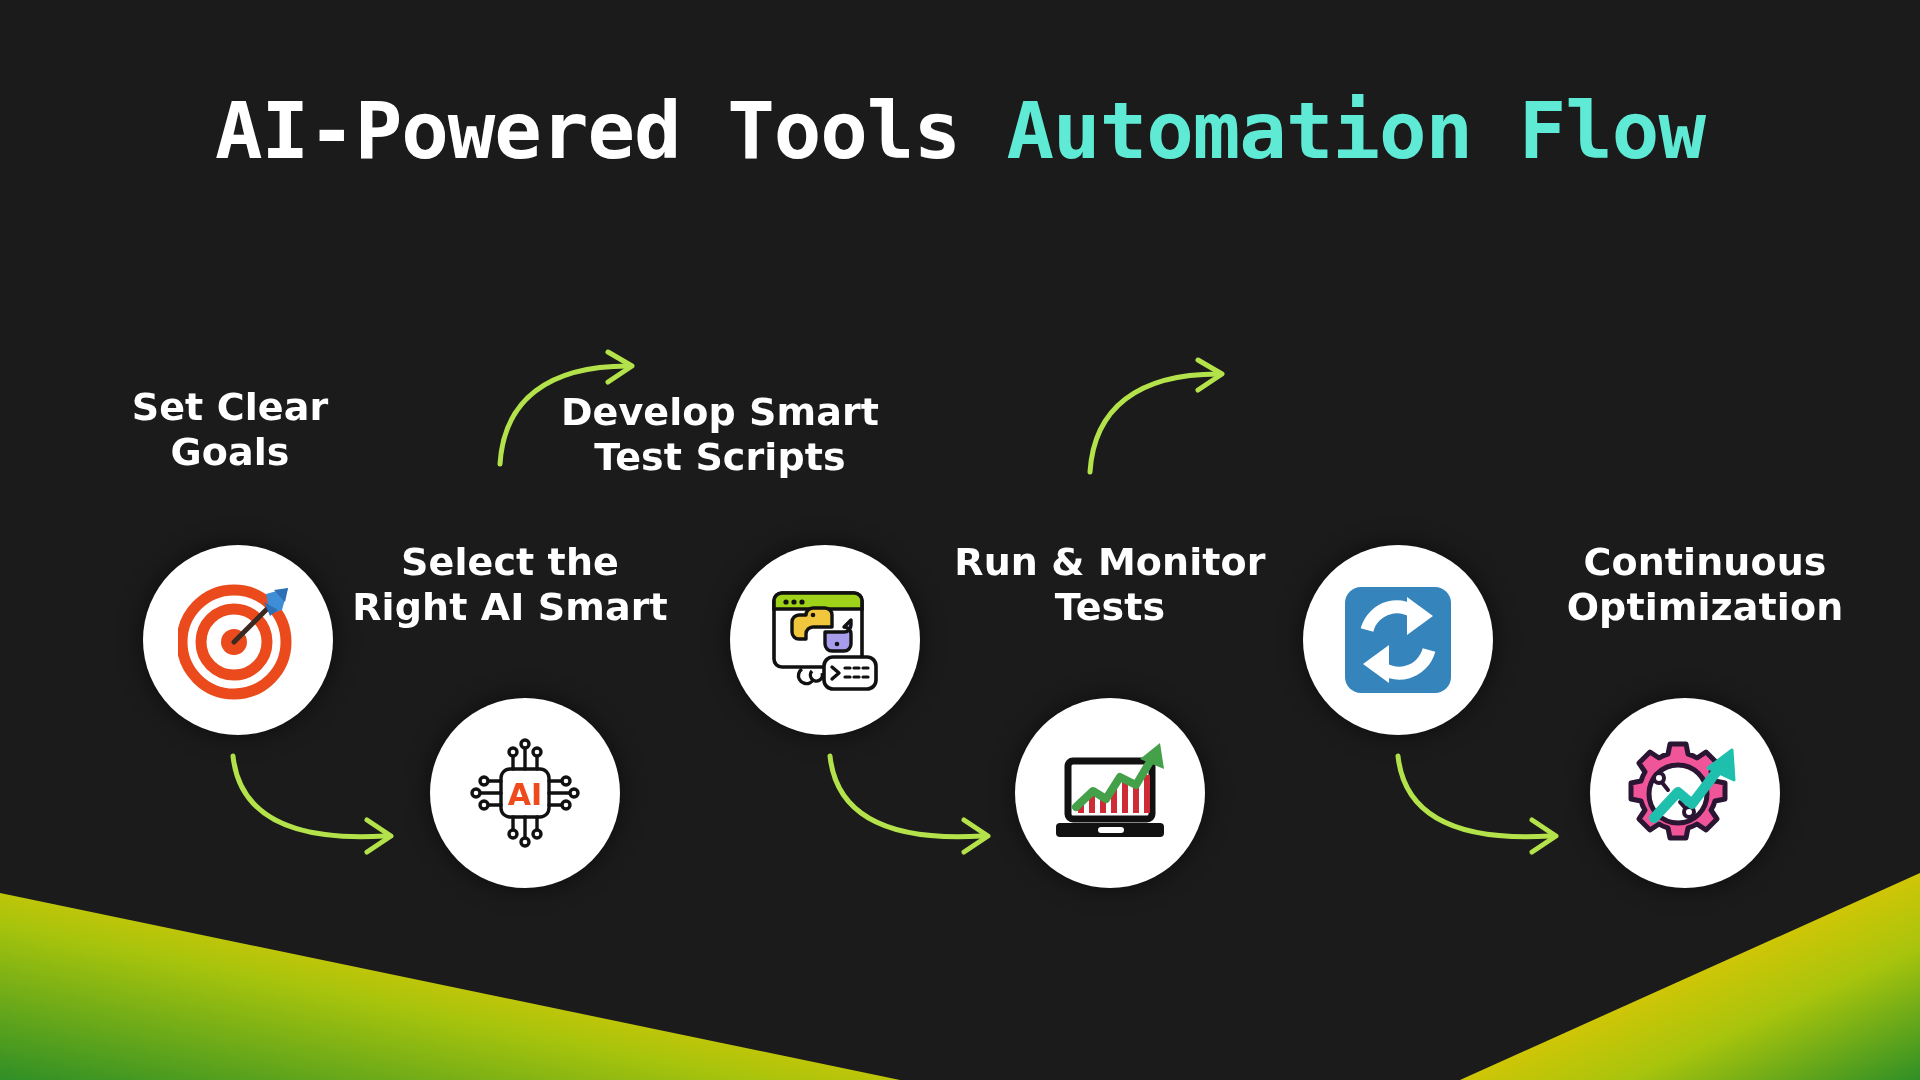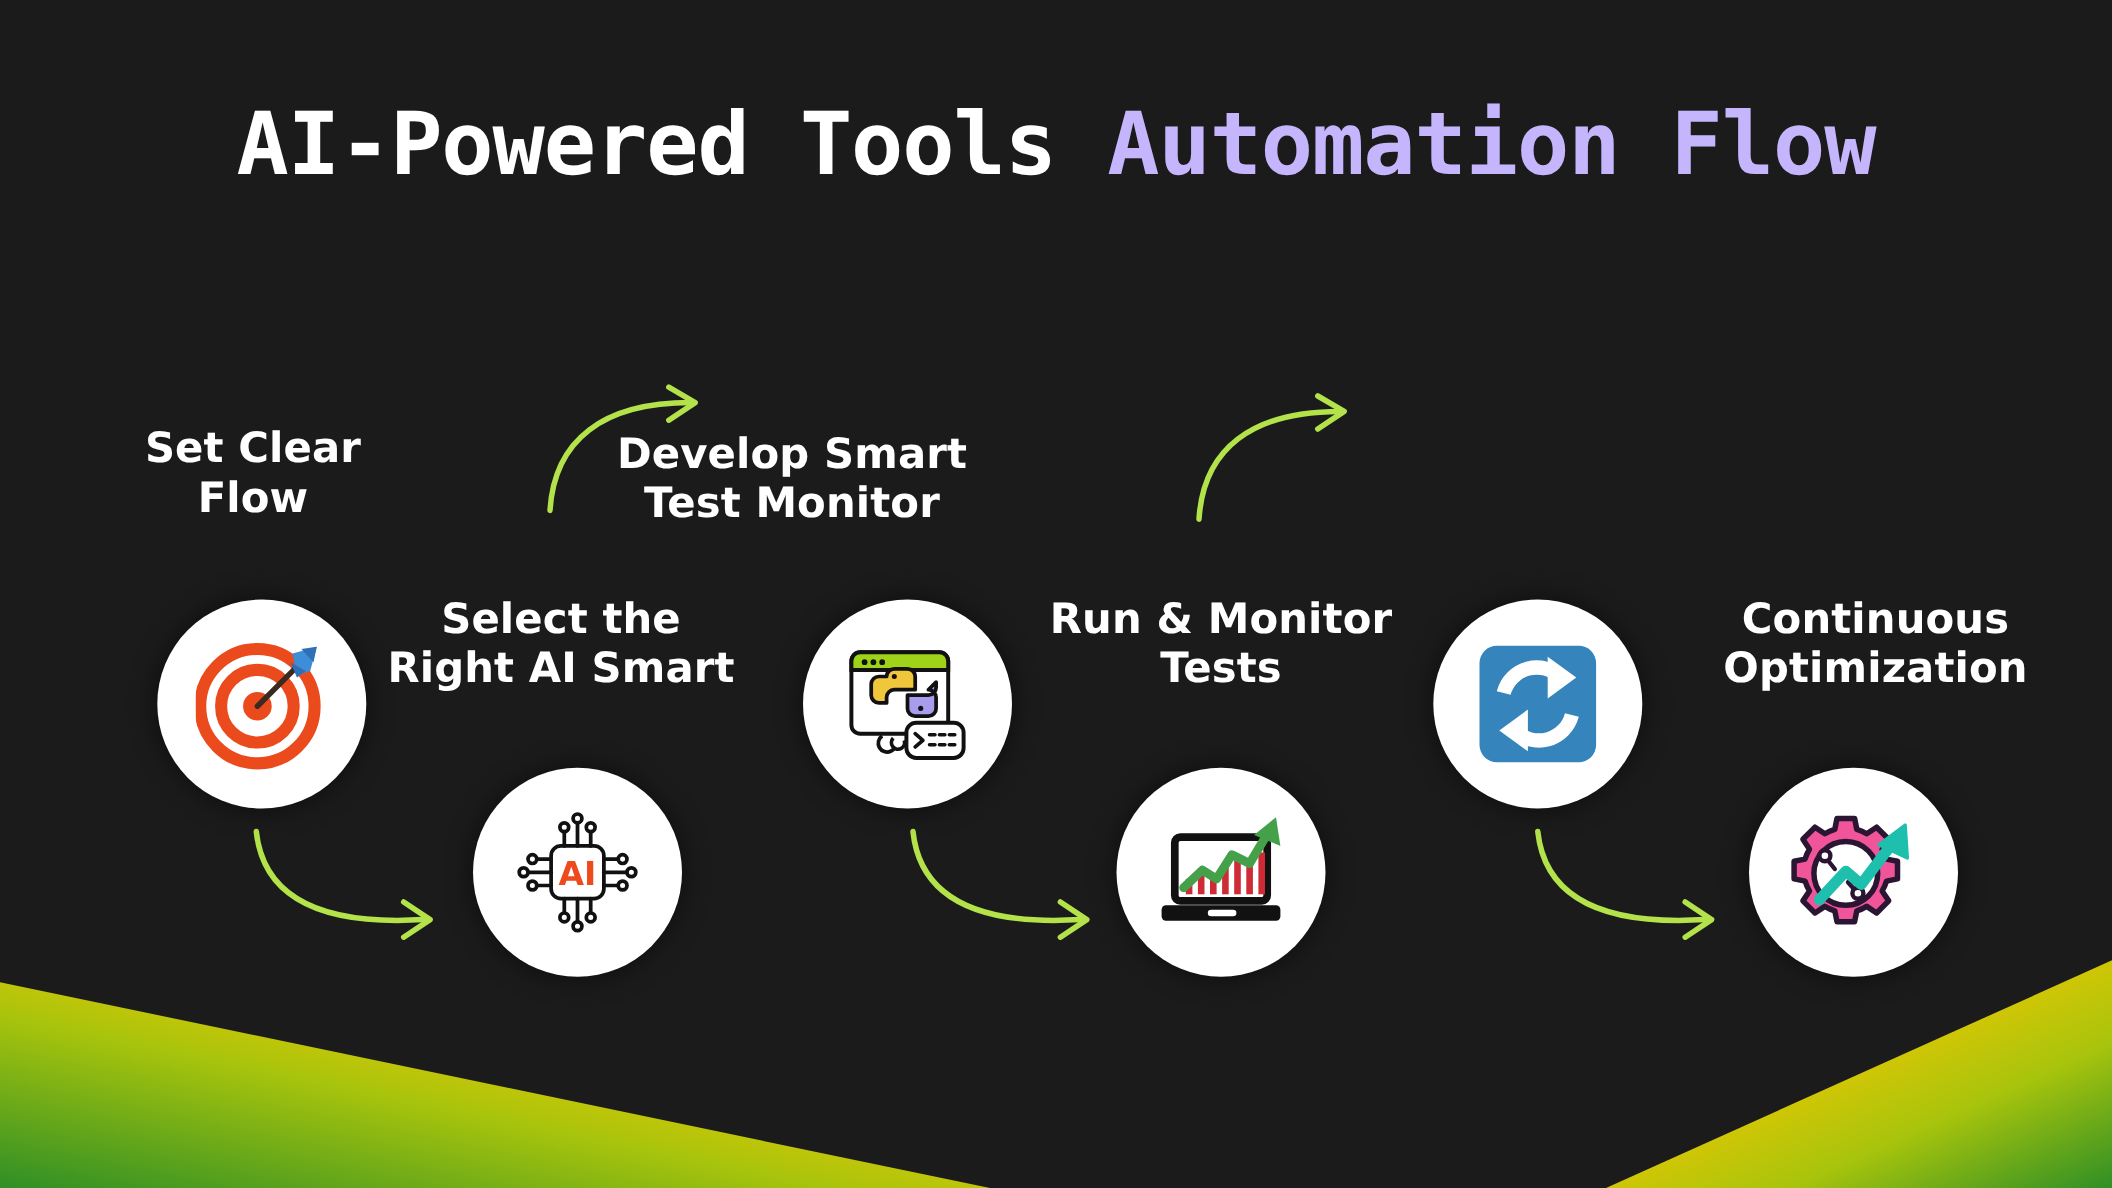--- a/index.html
+++ b/index.html
@@ -22,21 +22,21 @@
     position:absolute;top:92px;left:0;width:1920px;
     text-align:center;
     font-family:"DejaVu Sans Mono", monospace;
     font-weight:bold;
     font-size:79px;
     letter-spacing:-1px;
     white-space:nowrap;
     line-height:1;
   }
   #title .w{color:#ffffff;}
-  #title .y{color:#c4b5fd;}
+  #title .y{color:#5eead4;}
 
   
   #stage{position:absolute;left:0;top:0;width:1920px;height:1080px;}
 
   
   .bubble{
     position:absolute;
     border-radius:50%;
     background:#ffffff;
     box-shadow:0 0 24px rgba(0,0,0,.55);
@@ -125,21 +125,21 @@
   </div>
 
   <div class="arrow" style="left:1390px;top:748px;width:180px;height:110px;">
     <svg width="180" height="110" viewBox="0 0 180 110">
       <path d="M8,8 C14,64 60,94 160,88" fill="none" stroke="#b3e24a" stroke-width="5" stroke-linecap="round"></path>
       <path d="M142,72 L166,88 L142,104" fill="none" stroke="#b3e24a" stroke-width="5" stroke-linecap="round" stroke-linejoin="round"></path>
     </svg>
   </div>
 
   <div class="label" style="left:70px;top:385px;width:320px;">Set Clear
-Flow</div>
+Goals</div>
 
   <div class="bubble" style="left:143px;top:545px;width:190px;height:190px;">
     <svg width="120" height="120" viewBox="0 0 120 120">
       <circle cx="56" cy="62" r="52" fill="none" stroke="#eb4b1c" stroke-width="11"></circle>
       <circle cx="56" cy="62" r="33" fill="none" stroke="#eb4b1c" stroke-width="11"></circle>
       <circle cx="56" cy="62" r="13" fill="#eb4b1c"></circle>
       <line x1="56" y1="62" x2="92" y2="26" stroke="#3b2a22" stroke-width="5" stroke-linecap="round"></line>
       <polygon points="88,14 110,8 104,30 92,34" fill="#3d8ed6"></polygon>
       <polygon points="96,10 110,8 107,22" fill="#2f6fb5"></polygon>
       <polygon points="86,22 100,30 92,36" fill="#2f6fb5"></polygon>
@@ -180,21 +180,21 @@
         <line x1="84" y1="60" x2="106" y2="60"></line>
           <circle cx="109" cy="60" r="4" fill="#ffffff"></circle>
         <line x1="84" y1="72" x2="98" y2="72"></line>
           <circle cx="101" cy="72" r="4" fill="#ffffff"></circle>
       </g>
       <text x="60" y="72" text-anchor="middle" fill="#ef4a1b" font-family="&quot;DejaVu Sans&quot;, sans-serif" font-size="30" font-weight="bold">AI</text>
     </svg>
   </div>
 
   <div class="label" style="left:520px;top:390px;width:400px;">Develop Smart
-Test Monitor</div>
+Test Scripts</div>
 
   <div class="bubble" style="left:730px;top:545px;width:190px;height:190px;">
     <svg width="126" height="126" viewBox="0 0 126 126">
 
       <rect x="12" y="16" width="88" height="74" rx="8" fill="#ffffff" stroke="#111111" stroke-width="3.6"></rect>
       <path d="M12,24 a8,8 0 0 1 8,-8 h72 a8,8 0 0 1 8,8 v8 h-88 z" fill="#9fd319" stroke="#111111" stroke-width="3.6"></path>
       <circle cx="24" cy="25" r="2.6" fill="#111111"></circle>
       <circle cx="32" cy="25" r="2.6" fill="#111111"></circle>
       <circle cx="40" cy="25" r="2.6" fill="#111111"></circle>
 

